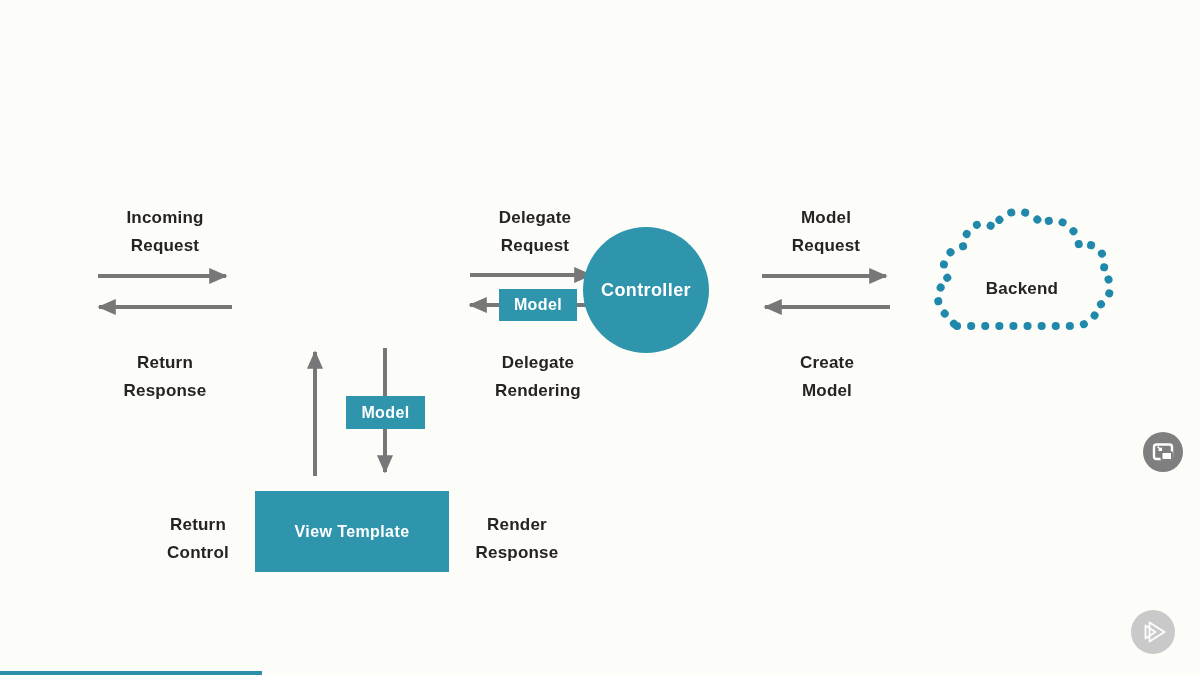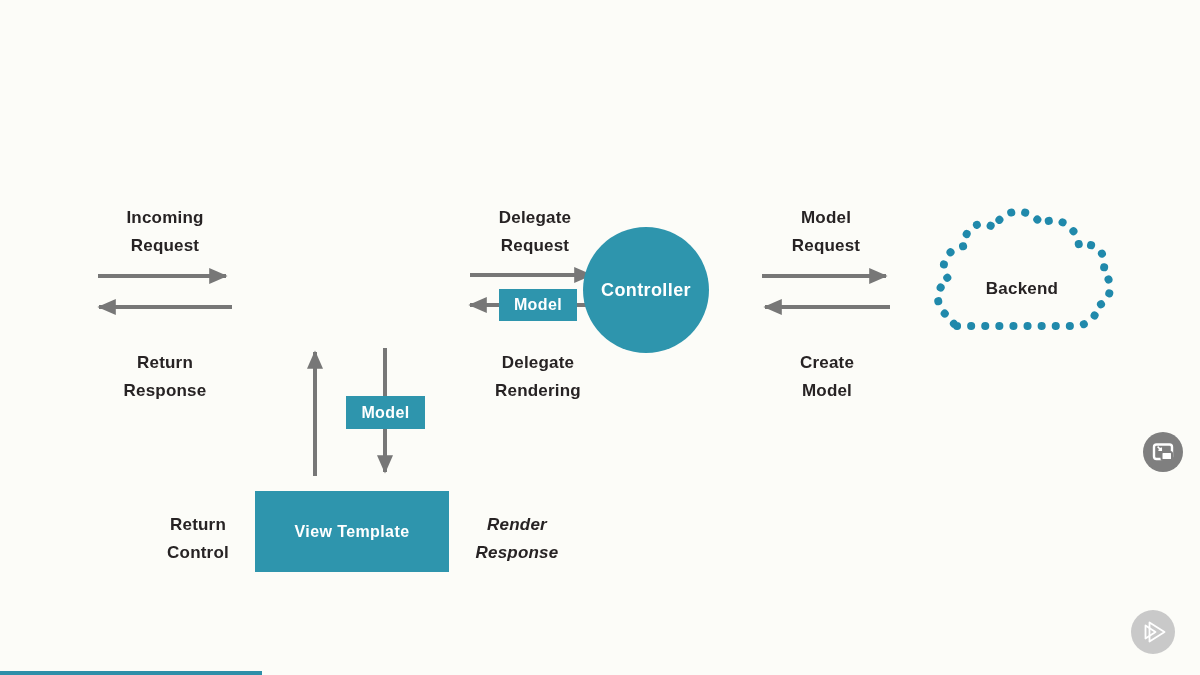--- a/index.html
+++ b/index.html
@@ -21,21 +21,21 @@
     line-height:28px; color:#272324; white-space:pre-line;
     letter-spacing:0.2px;
   }
   .lbl-incoming  { left:165px; top:204px; }
   .lbl-return    { left:165px; top:349px; }
   .lbl-delegreq  { left:535px; top:204px; }
   .lbl-delegren  { left:538px; top:349px; }
   .lbl-handle    { left:826px; top:204px; }
   .lbl-create    { left:827px; top:349px; }
   .lbl-retctl    { left:198px; top:511px; }
-  .lbl-rendresp  { left:517px; top:511px;font-style:italic; }
+  .lbl-rendresp  { left:517px; top:511px; }
 
   .node {
     position:absolute; background:#2E95AD; color:#FFFFFF;
     display:flex; align-items:center; justify-content:center;
     font-weight:bold; letter-spacing:0.4px;
   }
   .front-controller { left:255px; top:252px; width:195px; height:78px; font-size:18px; }
   .view-template    { left:255px; top:491px; width:194px; height:81px; font-size:16px; }
   .controller-circle{ left:583px; top:227px; width:126px; height:126px; border-radius:50%; font-size:18px; }
   .model-request    { left:499px; top:289px; width:78px;  height:32px; font-size:16px; }

